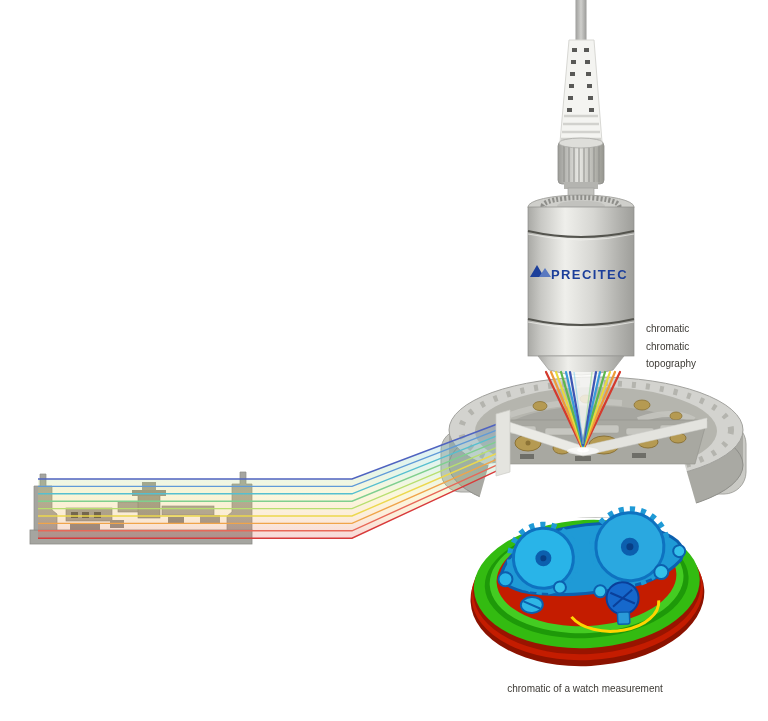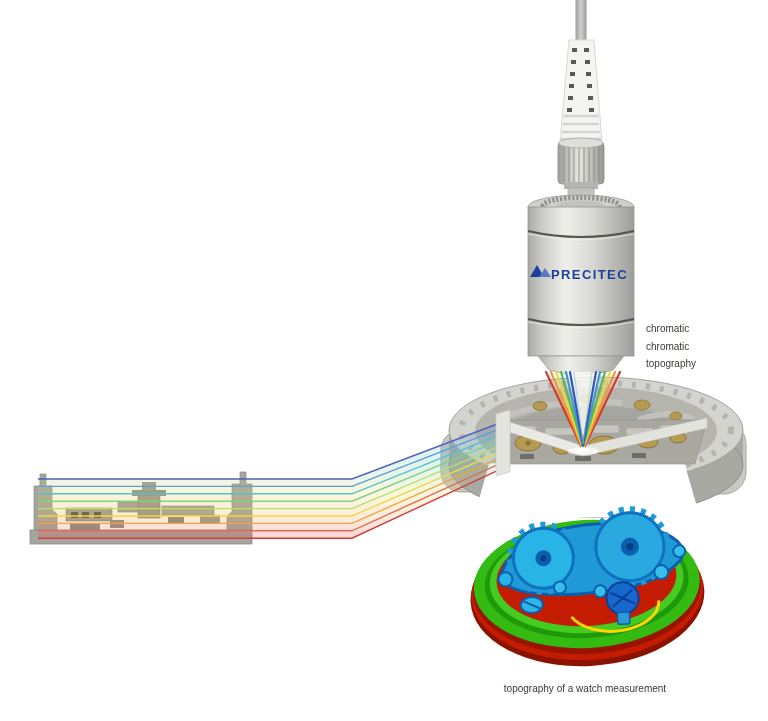--- a/index.html
+++ b/index.html
@@ -254,15 +254,15 @@
       <line x1="523" y1="598" x2="539" y2="606" stroke="#0c5fae" stroke-width="2"></line>
     </g>
   </g>
 </svg>
 
 <div class="label label-principle">
   <div>chromatic</div>
   <div>chromatic</div>
   <div>topography</div>
 </div>
-<div class="label label-caption">topography of a watch measurement</div>
+<div class="label label-caption">chromatic of a watch measurement</div>
 
 </div>
 
 </body></html>

